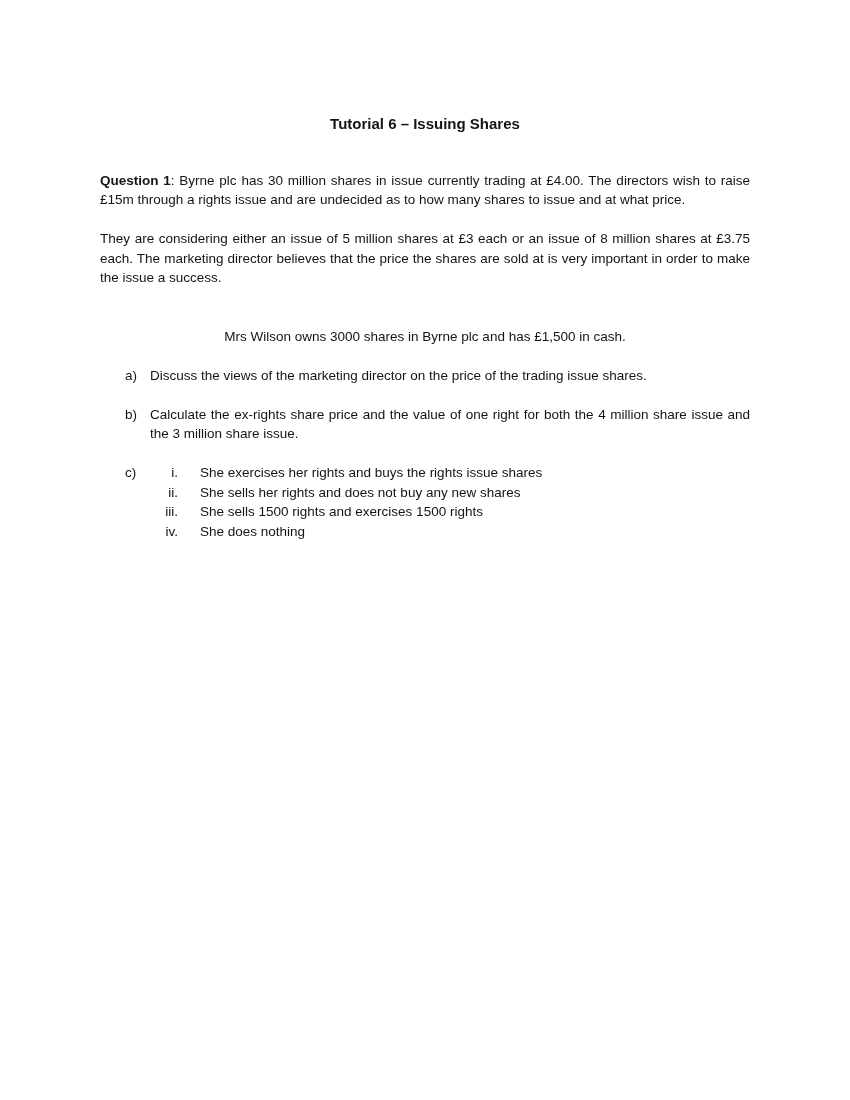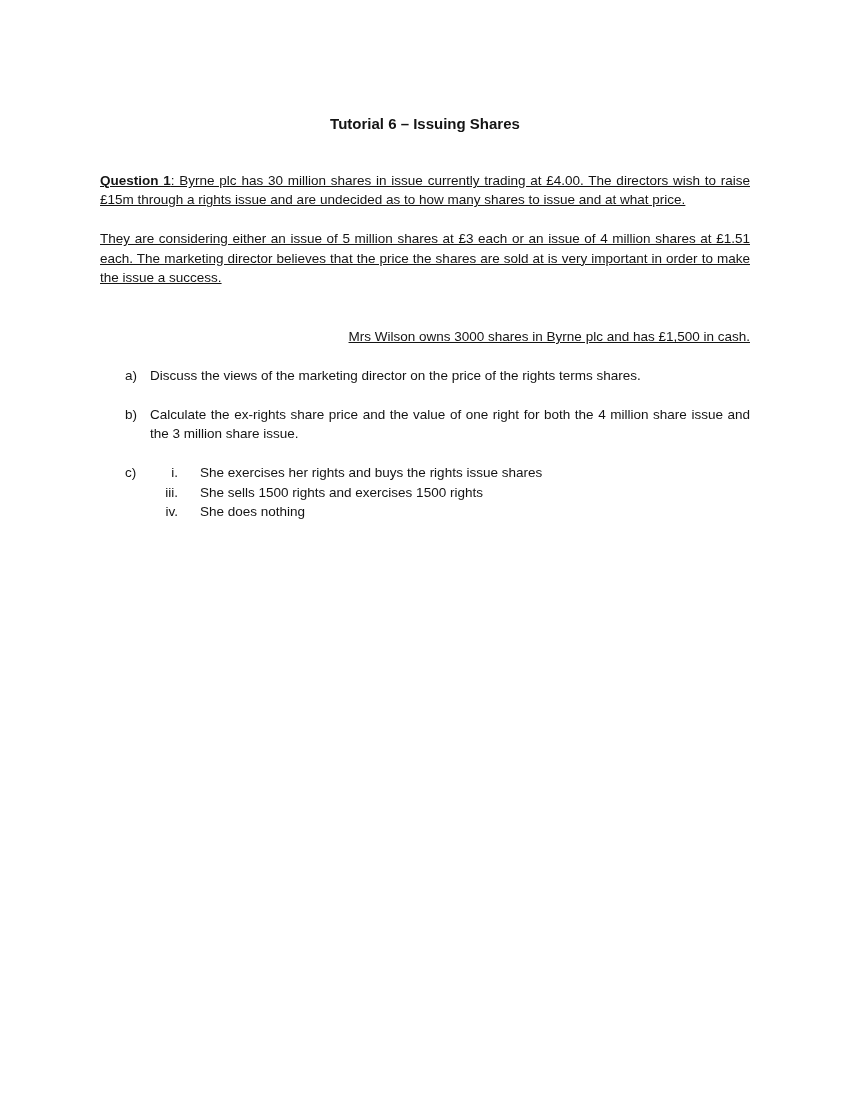--- a/index.html
+++ b/index.html
@@ -23,24 +23,23 @@
   .doc-title {
     text-align: center;
     font-weight: bold;
     font-size: 15px;
     line-height: 20px;
     margin: 0 0 37px 0;
   }
   .para {
     margin: 0 0 19.4px 0;
     text-align: justify;
-    text-decoration: underline;
   }
   .para.single {
-    text-align: right;
+    text-align: center;
     margin-top: 40px;
   }
   .q-label {
     font-weight: bold;
   }
   .abc-item {
     position: relative;
     margin: 0 0 19.4px 50px;
     text-align: justify;
   }
@@ -68,46 +67,50 @@
 </style>
 </head>
 <body>
 
 <div class="page">
 
   <h1 class="doc-title">Tutorial 6 – Issuing Shares</h1>
 
   <p class="para"><span class="q-label">Question 1</span><span>: Byrne plc has 30 million shares in issue currently trading at £4.00. The directors wish to raise £15m through a rights issue and are undecided as to how many shares to issue and at what price.</span></p>
 
-  <p class="para">They are considering either an issue of 5 million shares at £3 each or an issue of 4 million shares at £1.51 each. The marketing director believes that the price the shares are sold at is very important in order to make the issue a success.</p>
+  <p class="para">They are considering either an issue of 5 million shares at £3 each or an issue of 8 million shares at £3.75 each. The marketing director believes that the price the shares are sold at is very important in order to make the issue a success.</p>
 
   <p class="para single">Mrs Wilson owns 3000 shares in Byrne plc and has £1,500 in cash.</p>
 
 
   <div class="abc-item">
     <span class="abc-marker">a)</span>
-    <span>Discuss the views of the marketing director on the price of the rights terms shares.</span>
+    <span>Discuss the views of the marketing director on the price of the trading issue shares.</span>
   </div>
 
   <div class="abc-item">
     <span class="abc-marker">b)</span>
     <span>Calculate the ex-rights share price and the value of one right for both the 4 million share issue and the 3 million share issue.</span>
   </div>
 
   <div class="abc-item">
     <span class="abc-marker">c)</span>
   </div>
 
   <div class="roman-list">
 
     <div class="roman-item">
       <span class="roman-marker">i.</span>
       <span>She exercises her rights and buys the rights issue shares</span>
     </div>
 
+    <div class="roman-item">
+      <span class="roman-marker">ii.</span>
+      <span>She sells her rights and does not buy any new shares</span>
+    </div>
 
     <div class="roman-item">
       <span class="roman-marker">iii.</span>
       <span>She sells 1500 rights and exercises 1500 rights</span>
     </div>
 
     <div class="roman-item">
       <span class="roman-marker">iv.</span>
       <span>She does nothing</span>
     </div>

